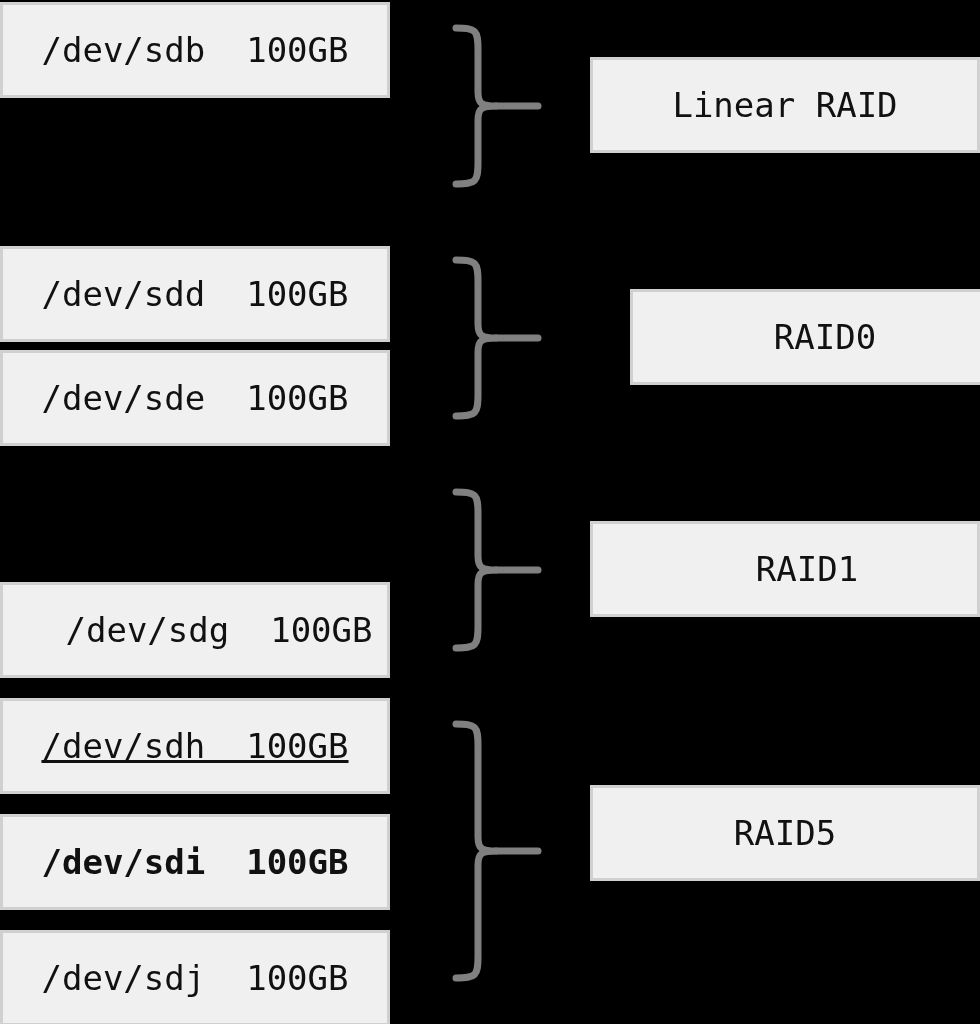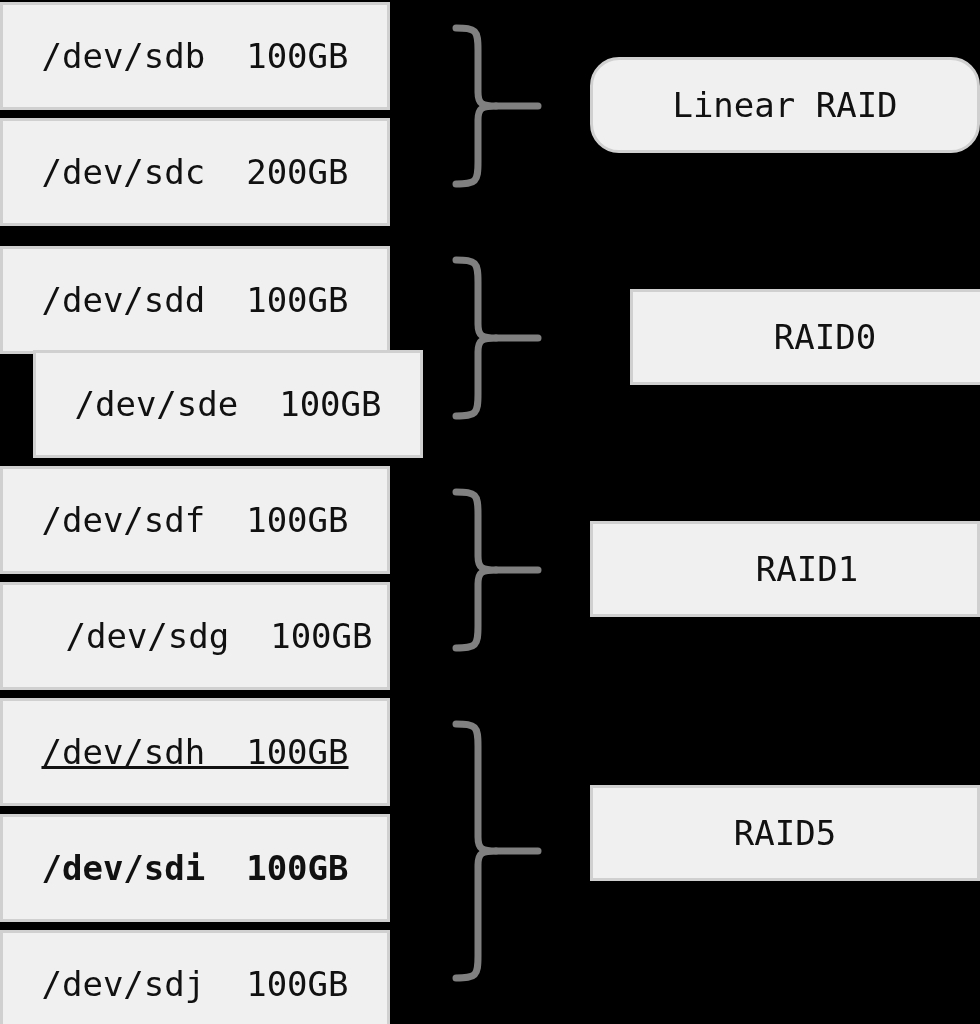--- a/index.html
+++ b/index.html
@@ -27,21 +27,21 @@
     color: #111111;
     font-family: "DejaVu Sans Mono", "Liberation Mono", monospace;
     font-size: 34px;
     letter-spacing: 0px;
     white-space: pre;
     line-height: 1;
   }
   .device-box {
     left: 0px;
     width: 390px;
-    height: 108px;
+    height: 96px;
   }
   .raid-box {
     left: 590px;
     width: 390px;
     height: 96px;
   }
   .brace {
     position: absolute;
     left: 452px;
   }
@@ -59,35 +59,29 @@
 </style>
 </head>
 <body>
 
 <div id="canvas">
 
   <div class="box device-box" style="top:2px;">
     <span>/dev/sdb  100GB</span>
   </div>
 
-  <div class="box device-box" style="top:118px;">
-    <span>/dev/sdc  200GB</span>
-  </div>
 
   <div class="box device-box" style="top:246px;">
     <span>/dev/sdd  100GB</span>
   </div>
 
-  <div class="box device-box" style="top:350px;margin-left:33px;">
+  <div class="box device-box" style="top:350px;">
     <span>/dev/sde  100GB</span>
   </div>
 
-  <div class="box device-box" style="top:466px;">
-    <span>/dev/sdf  100GB</span>
-  </div>
 
   <div class="box device-box" style="top:582px;padding-left:48px;">
     <span>/dev/sdg  100GB</span>
   </div>
 
   <div class="box device-box" style="top:698px;text-decoration:underline;">
     <span>/dev/sdh  100GB</span>
   </div>
 
   <div class="box device-box" style="top:814px;font-weight:bold;">
@@ -143,21 +137,21 @@
                C 24 4, 26 6, 26 26
                L 26 117
                C 26 129, 30 131, 44 131
                C 30 131, 26 133, 26 145
                L 26 236
                C 26 256, 24 258, 4 258"></path>
       <path d="M 44 131 L 86 131"></path>
     </svg>
   </div>
 
-  <div class="box raid-box" style="top:57px;border-radius:29px;">
+  <div class="box raid-box" style="top:57px;">
     <span>Linear RAID</span>
   </div>
 
   <div class="box raid-box" style="top:289px;margin-left:40px;">
     <span>RAID0</span>
   </div>
 
   <div class="box raid-box" style="top:521px;padding-left:44px;">
     <span>RAID1</span>
   </div>

